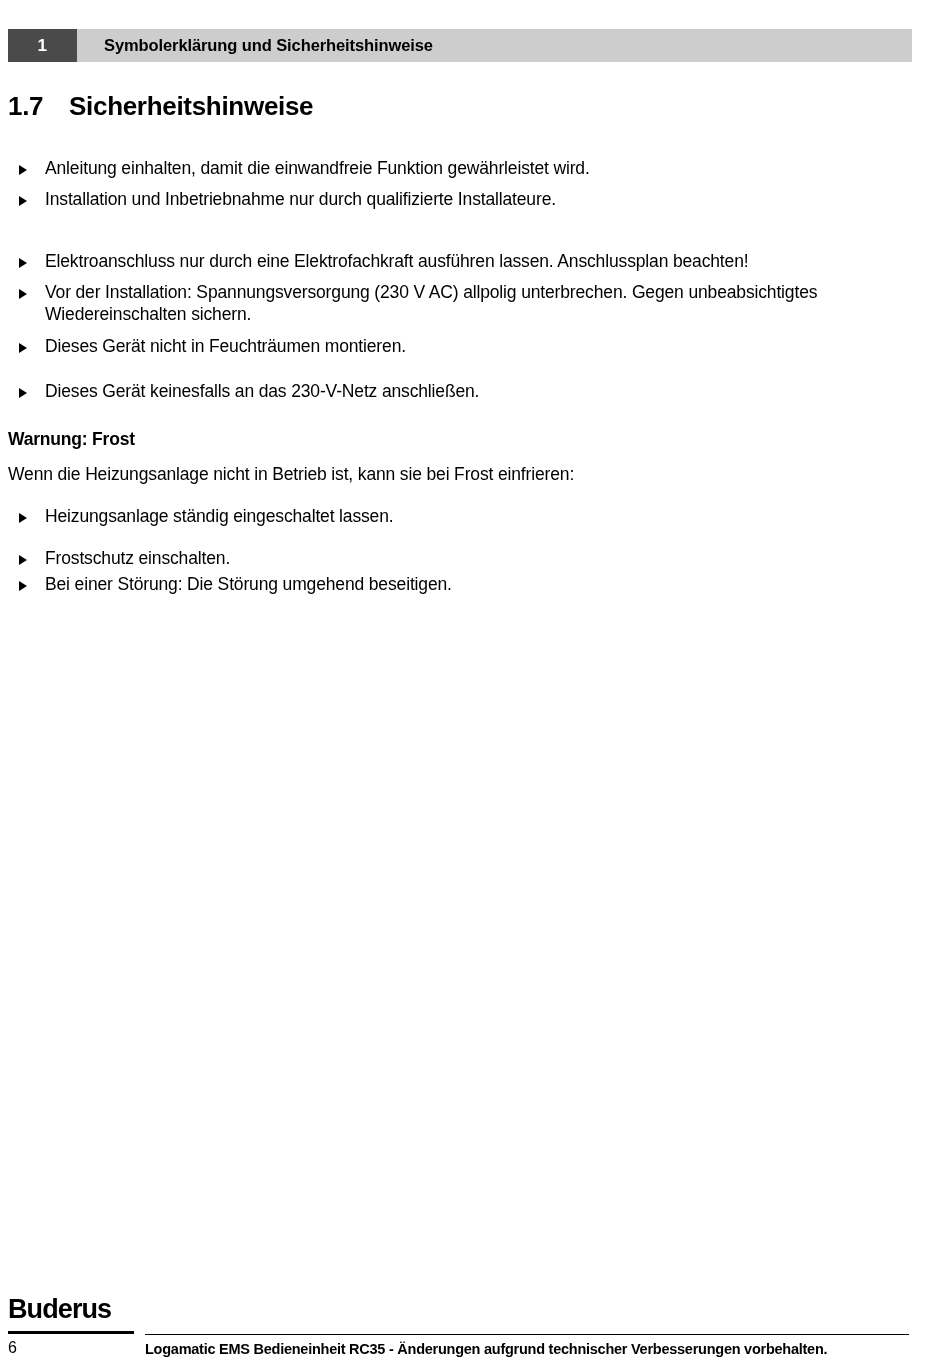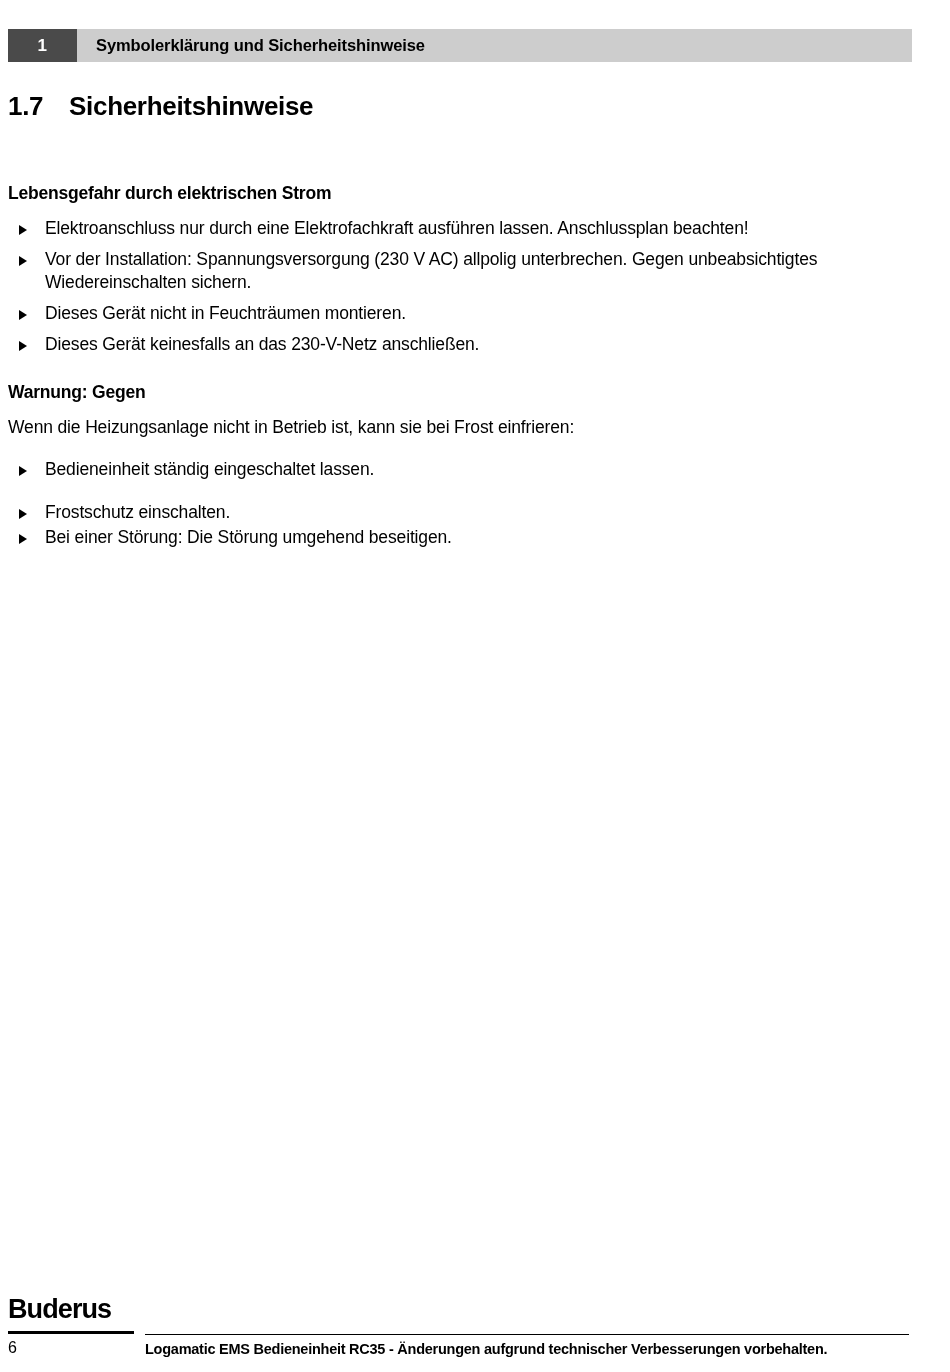--- a/index.html
+++ b/index.html
@@ -35,21 +35,21 @@
     font-size: 17px;
     display: flex;
     align-items: center;
     justify-content: center;
     letter-spacing: 0.5px;
   }
   .chapter-title {
     flex: 1;
     display: flex;
     align-items: center;
-    padding-left: 19px;
+    padding-left: 27px;
     font-weight: bold;
     font-size: 16.5px;
     color: #000000;
     letter-spacing: -0.1px;
   }
 
   
   .page-body {
     position: absolute;
     left: 8px;
@@ -179,54 +179,63 @@
 <div class="page-body">
 
   <h1 class="section-title">
     <span class="num">1.7</span>
     <span class="label">Sicherheitshinweise</span>
   </h1>
 
   <div style="height:22px"></div>
 
   <div class="gap-head-to-list"></div>
+  <ul class="bullets">
+    <li>
+      <span class="tri"></span>
+      <span>Anleitung einhalten, damit die einwandfreie Funktion gewährleistet wird.</span>
+    </li>
+    <li style="margin-top:9px">
+      <span class="tri"></span>
+      <span>Installation und Inbetriebnahme nur durch qualifizierte Installateure.</span>
+    </li>
+  </ul>
 
   <div class="gap-block"></div>
 
-  <h2 class="sub-head">Lebensgefahr durch elektrischen Strom</h2>
   <div class="gap-head-to-list"></div>
   <ul class="bullets">
     <li>
       <span class="tri"></span>
       <span>Elektroanschluss nur durch eine Elektrofachkraft ausführen lassen. Anschlussplan beachten!</span>
     </li>
     <li style="margin-top:9px">
       <span class="tri"></span>
       <span>Vor der Installation: Spannungsversorgung (230 V AC) allpolig unterbrechen. Gegen unbeabsichtigtes Wiedereinschalten sichern.</span>
     </li>
     <li style="margin-top:9px">
       <span class="tri"></span>
       <span>Dieses Gerät nicht in Feuchträumen montieren.</span>
     </li>
-    <li style="margin-top:9px">
+    <li style="margin-top:23px">
       <span class="tri"></span>
       <span>Dieses Gerät keinesfalls an das 230-V-Netz anschließen.</span>
     </li>
   </ul>
 
   <div class="gap-block"></div>
 
-  <h2 class="sub-head">Warnung: Gegen</h2>
+  <h2 class="sub-head">Warnung: Frost</h2>
   <div class="gap-para"></div>
   <p class="para">Wenn die Heizungsanlage nicht in Betrieb ist, kann sie bei Frost einfrieren:</p>
   <div style="height:20px"></div>
   <ul class="bullets">
     <li>
       <span class="tri"></span>
-      <span>Bedieneinheit ständig eingeschaltet lassen.</span>
+      <span>Heizungsanlage ständig eingeschaltet lassen.</span>
     </li>
     <li style="margin-top:20px">
       <span class="tri"></span>
       <span>Frostschutz einschalten.</span>
     </li>
     <li style="margin-top:3px">
       <span class="tri"></span>
       <span>Bei einer Störung: Die Störung umgehend beseitigen.</span>
     </li>
   </ul>

